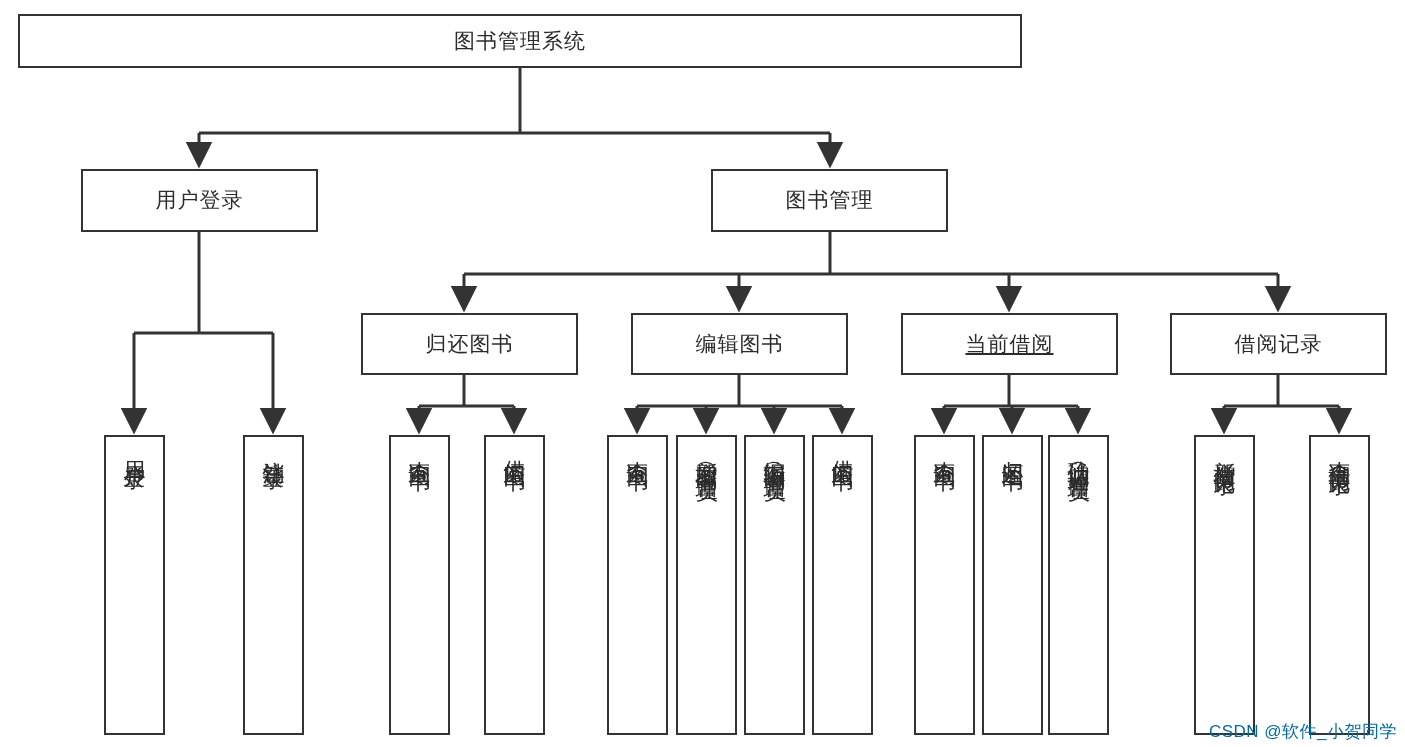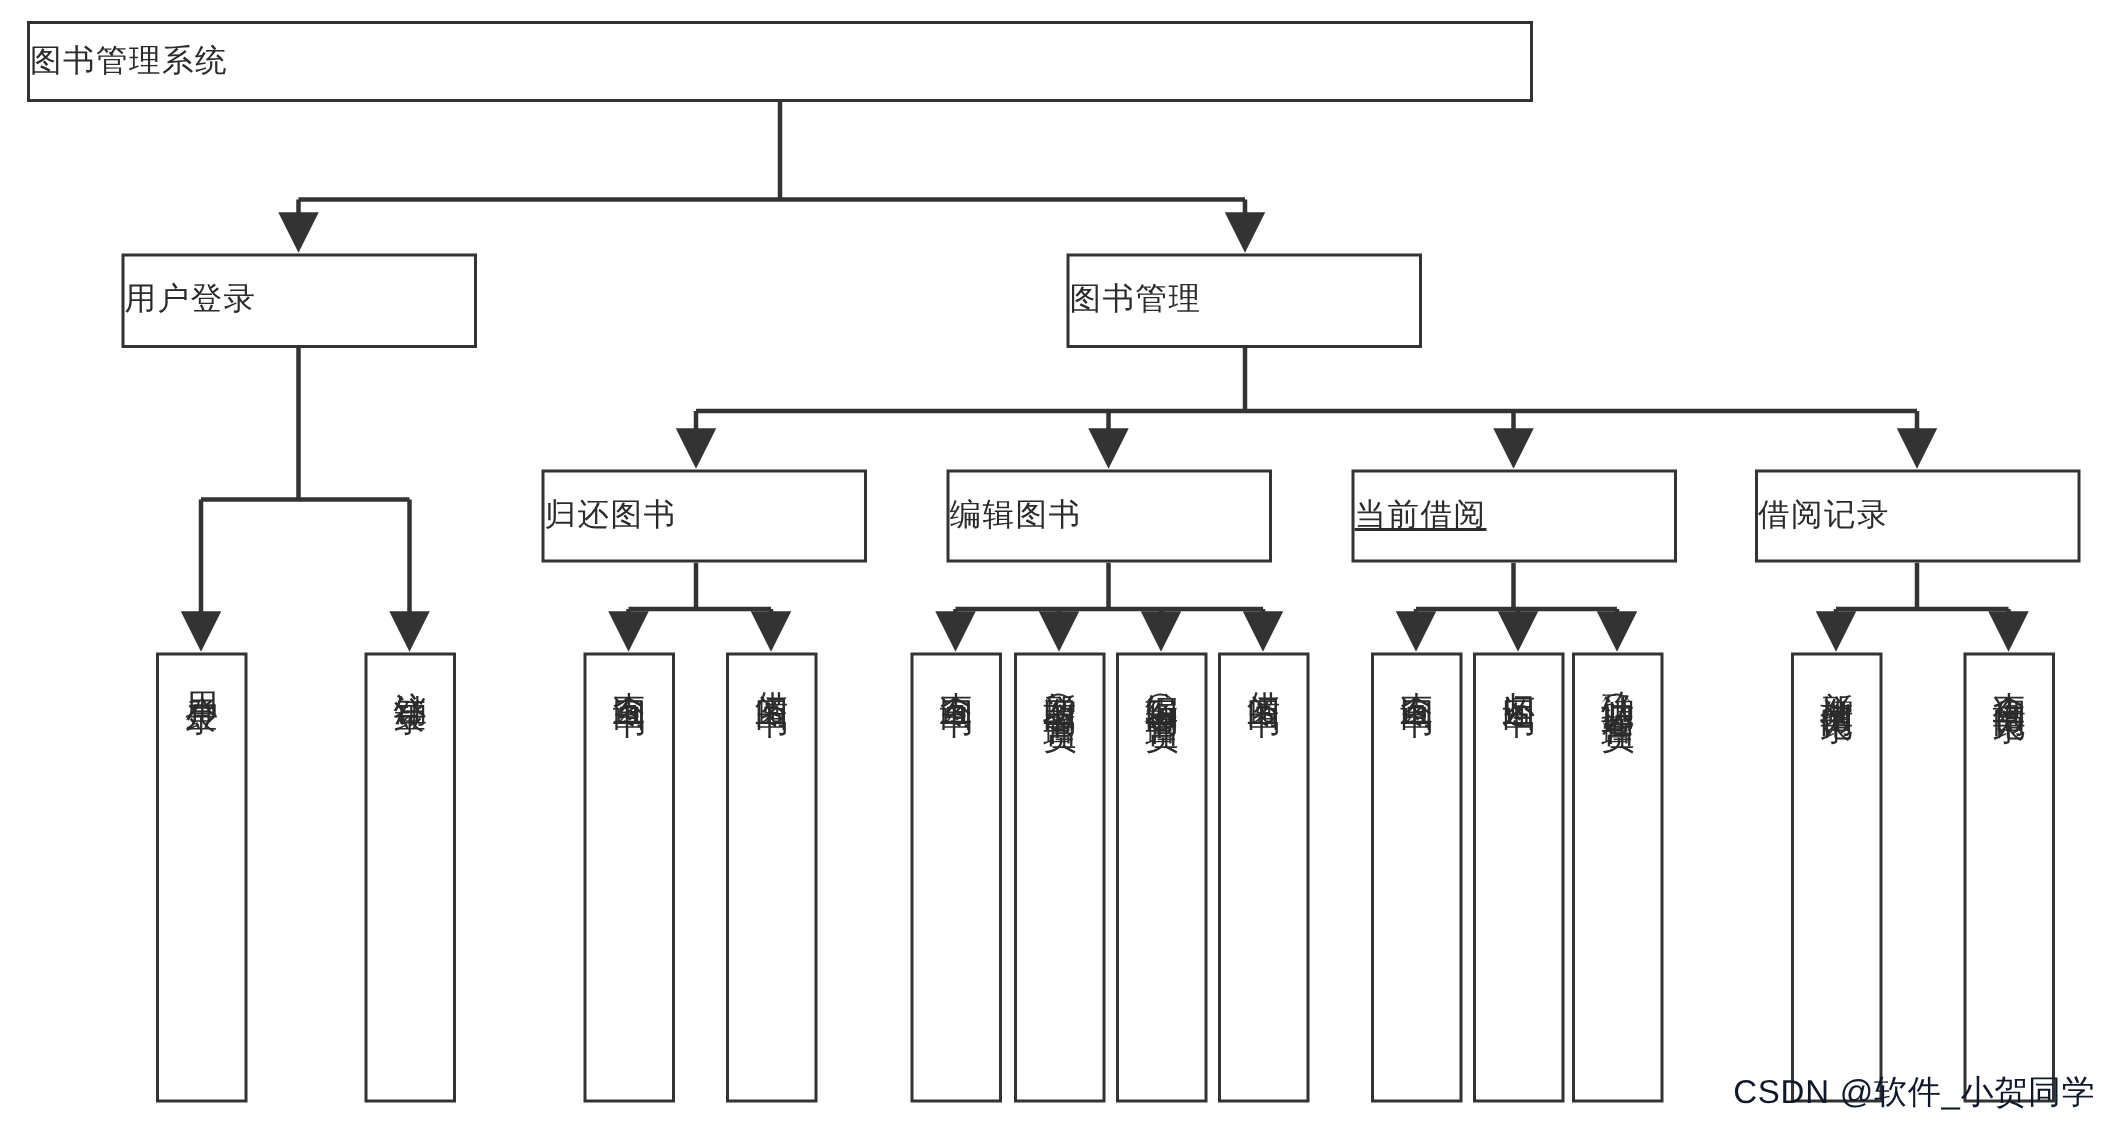--- a/index.html
+++ b/index.html
@@ -26,20 +26,21 @@
     height: 747px;
     pointer-events: none;
   }
   .node {
     position: absolute;
     box-sizing: border-box;
     background: #ffffff;
     border: 2px solid #333333;
     display: flex;
     align-items: center;
+    justify-content: center;
     color: #2b2b2b;
     z-index: 2;
   }
   .node .label {
     display: block;
     text-align: center;
     line-height: 1.15;
     color: #2b2b2b;
   }
   
@@ -59,22 +60,22 @@
     text-orientation: upright;
     font-size: 22px;
     letter-spacing: 3px;
     line-height: 1;
     white-space: nowrap;
   }
   .watermark {
     position: absolute;
     right: 8px;
     bottom: 4px;
-    font-size: 22px;
-    color: #0f172a;
+    font-size: 17px;
+    color: #0369a1;
     letter-spacing: 0.5px;
     white-space: nowrap;
     z-index: 5;
     font-family: "Liberation Sans", "DejaVu Sans", sans-serif;
   }
 </style>
 </head>
 <body>
 
 <div id="canvas">

